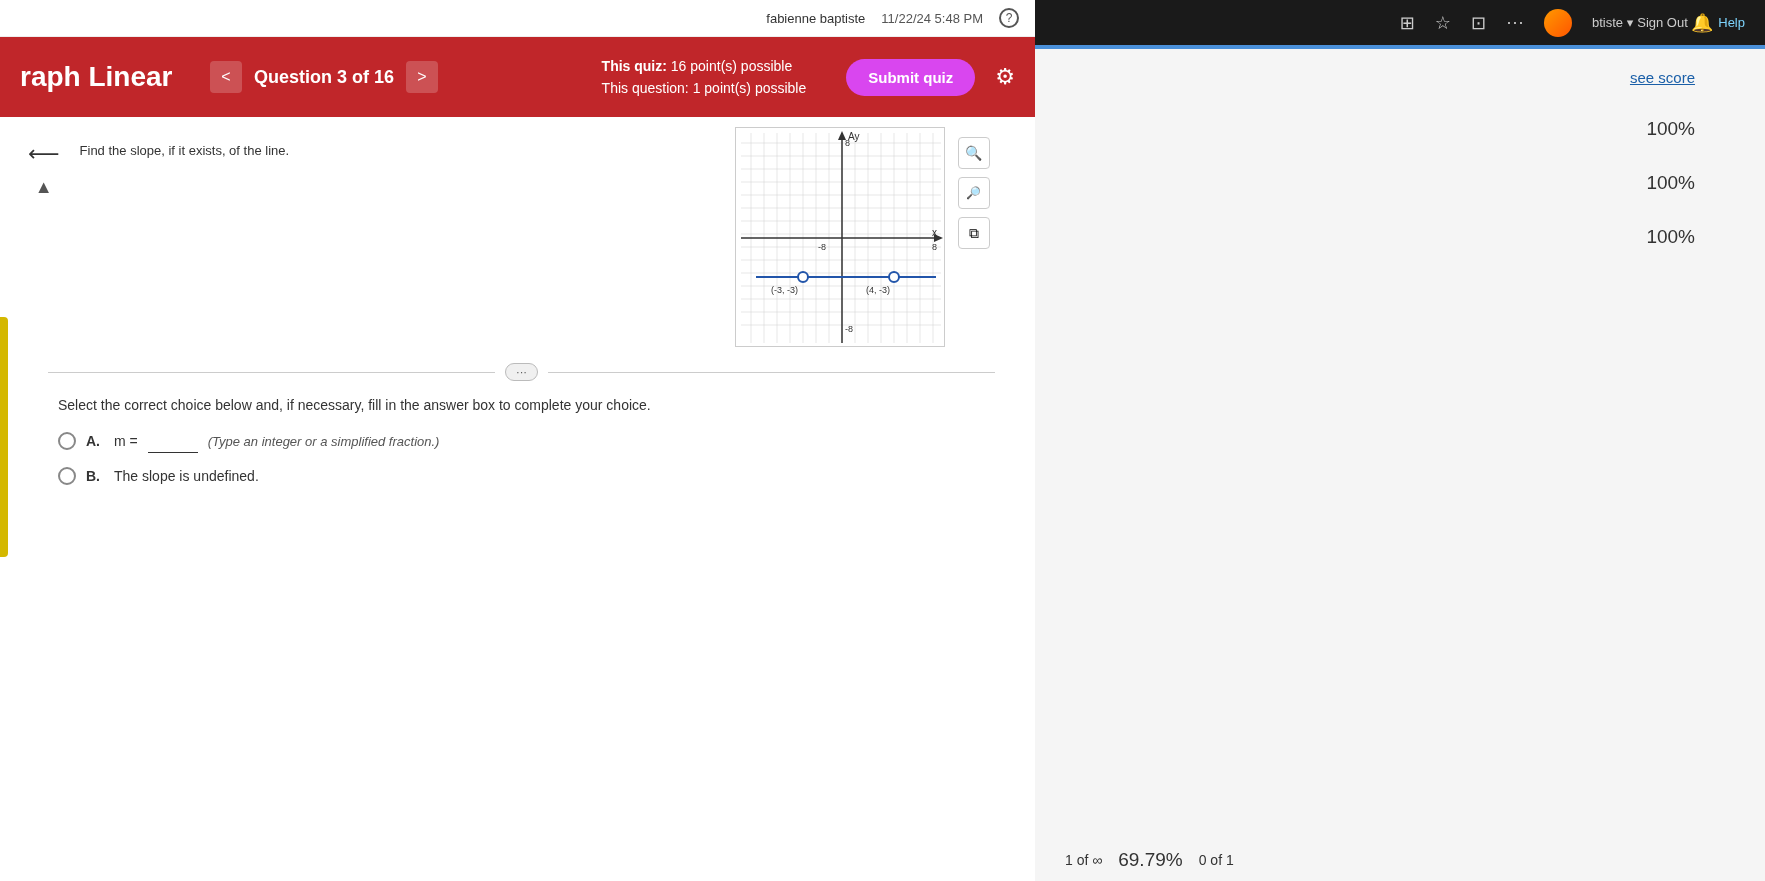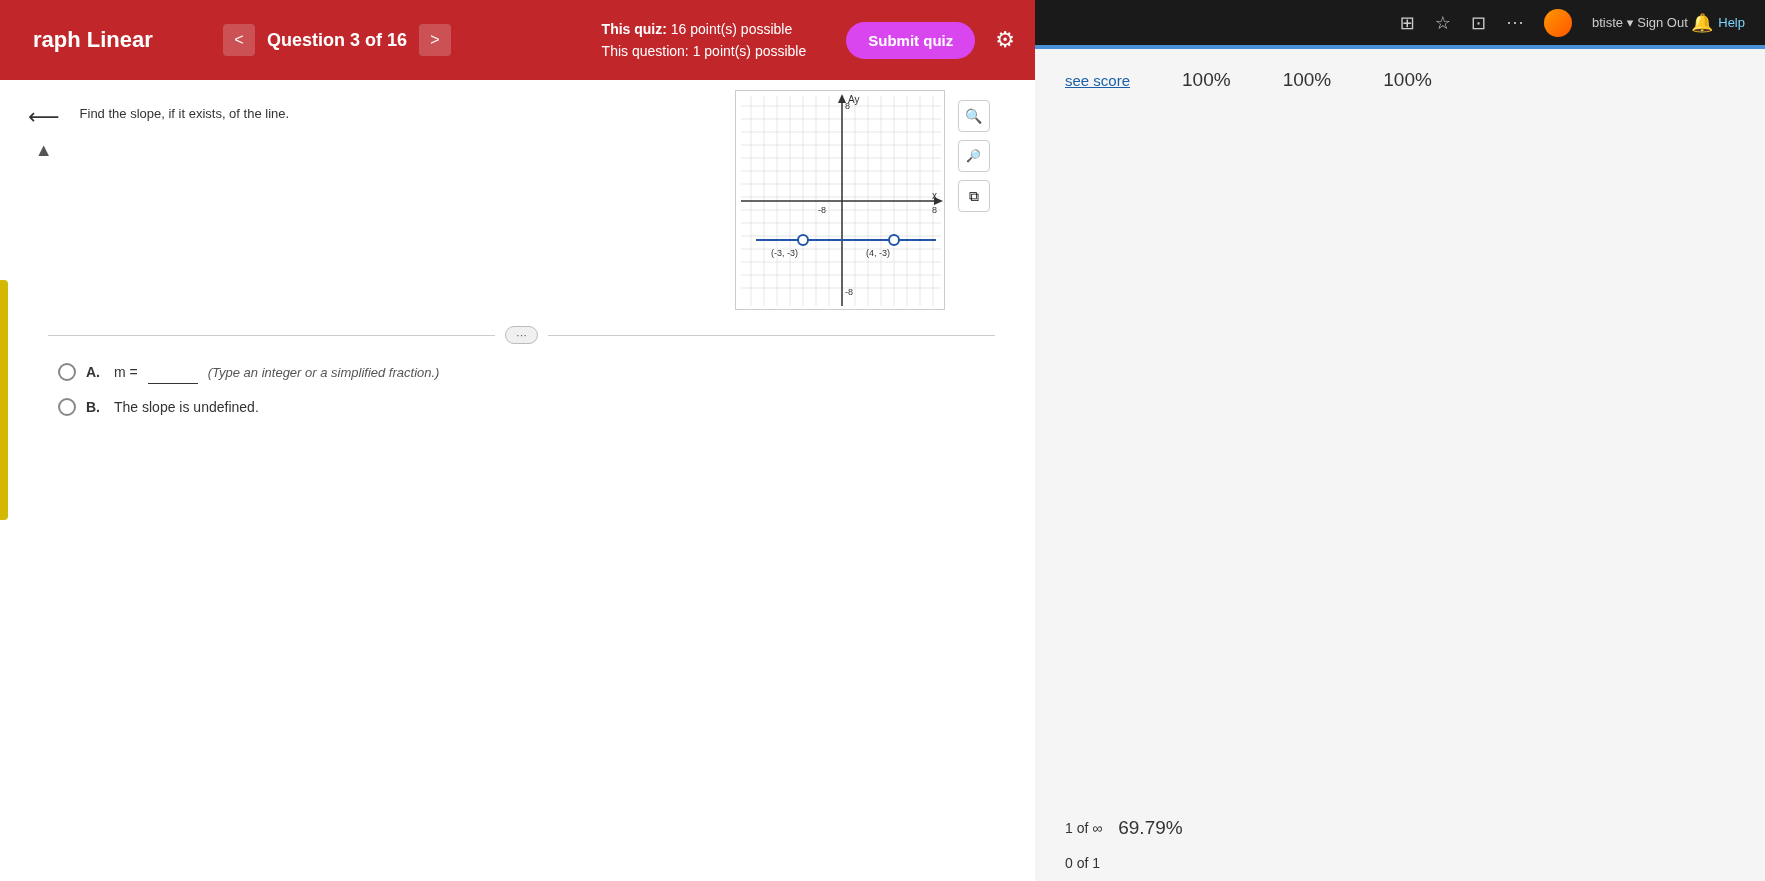--- a/index.html
+++ b/index.html
@@ -61,25 +61,24 @@
       background: #c0262a;
       color: white;
       display: flex;
       align-items: center;
       padding: 10px 20px;
       min-height: 80px;
       gap: 20px;
     }
 
     .header-bar .title {
-      font-size: 22px;
+      font-size: 28px;
       font-weight: bold;
       white-space: nowrap;
       min-width: 170px;
-      margin-left: 13px;
     }
 
     .nav-controls {
       display: flex;
       align-items: center;
       gap: 12px;
       flex: 1;
     }
 
     .nav-btn {
@@ -350,22 +349,22 @@
     }
 
     .right-blue-bar {
       height: 4px;
       background: #4a90d9;
     }
 
     .scores-list {
       padding: 20px 30px;
       display: flex;
-      flex-direction: row;
-      gap: 12px;
+      flex-direction: column;
+      gap: 32px;
     }
 
     .score-item {
       display: flex;
       align-items: center;
       justify-content: flex-end;
       padding-right: 40px;
     }
 
     .score-value {
@@ -377,21 +376,21 @@
       color: #1a5fa8;
       font-size: 15px;
       text-decoration: underline;
       cursor: pointer;
     }
 
     .right-bottom-info {
       margin-top: auto;
       padding: 10px 30px;
       display: flex;
-      flex-direction: column;
+      flex-direction: row;
       gap: 16px;
       background: #f5f5f5;
     }
 
     .pagination-row {
       display: flex;
       align-items: center;
       gap: 16px;
       font-size: 14px;
       color: #333;
@@ -431,20 +430,25 @@
 
     .up-arrow-outer {
       margin-top: 4px;
     }
   </style>
 </head>
 <body>
 
 <div class="main-content">
 
+  <div class="user-bar">
+    <span class="username">fabienne baptiste</span>
+    <span class="timestamp">11/22/24 5:48 PM</span>
+    <span class="help-icon">?</span>
+  </div>
 
   <div class="header-bar">
     <span class="title">raph Linear</span>
     <div class="nav-controls">
       <button class="nav-btn">&lt;</button>
       <span class="question-label">Question 3 of 16</span>
       <button class="nav-btn">&gt;</button>
     </div>
     <div class="quiz-info">
       <div><span class="bold">This quiz:</span>
@@ -547,20 +551,21 @@
           </div>
         </div>
 
         <div class="divider-row">
           <div class="divider-line"></div>
           <button class="more-btn">···</button>
           <div class="divider-line"></div>
         </div>
 
         <div class="answer-section">
+          <p class="answer-instruction">Select the correct choice below and, if necessary, fill in the answer box to complete your choice.</p>
           <div class="answer-choices">
 
             <div class="choice-row">
               <div class="radio-circle"></div>
               <span class="choice-letter">A.</span>
               <span>m =</span>
               <input class="answer-input" type="text" style="">
               <span class="choice-note">(Type an integer or a simplified fraction.)</span>
             </div>
 

